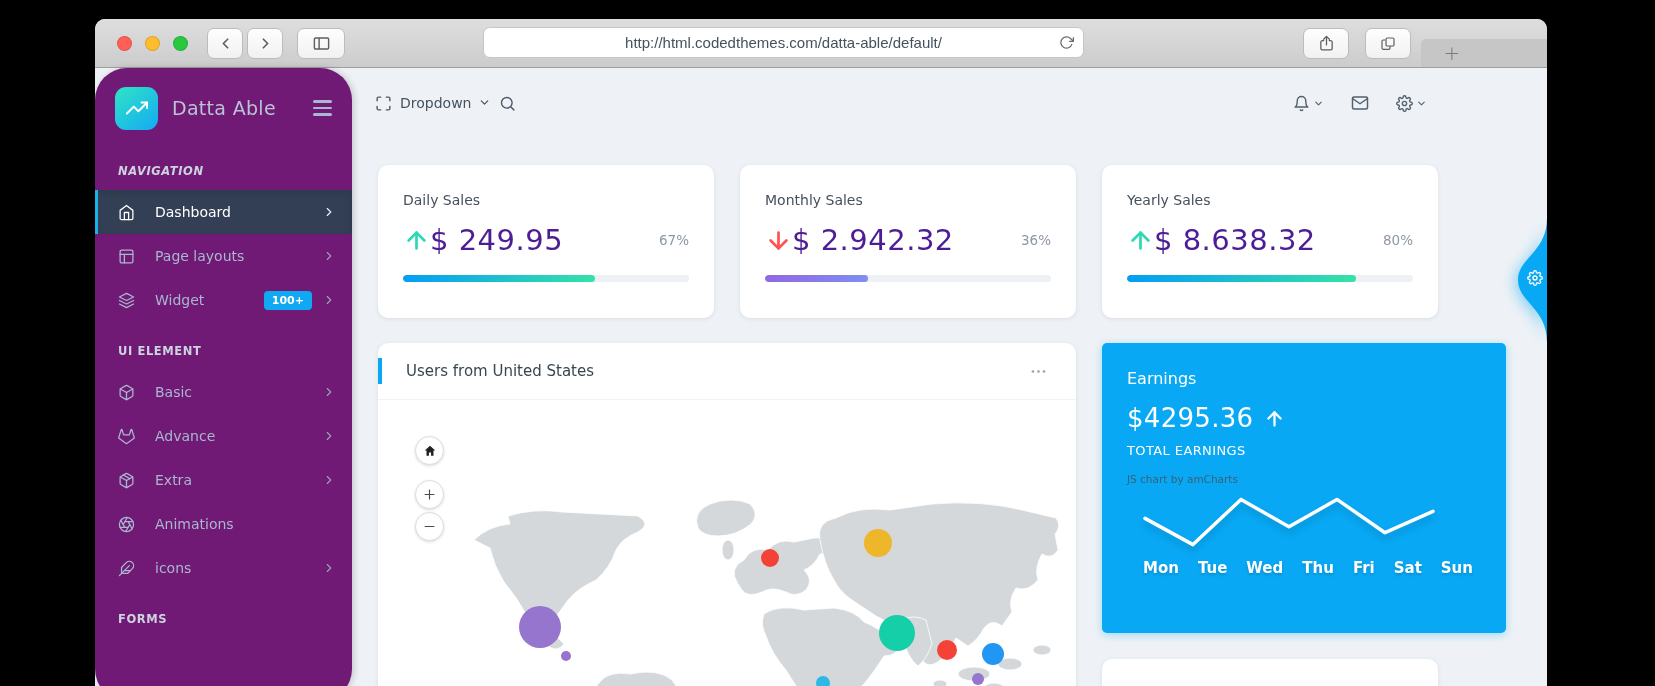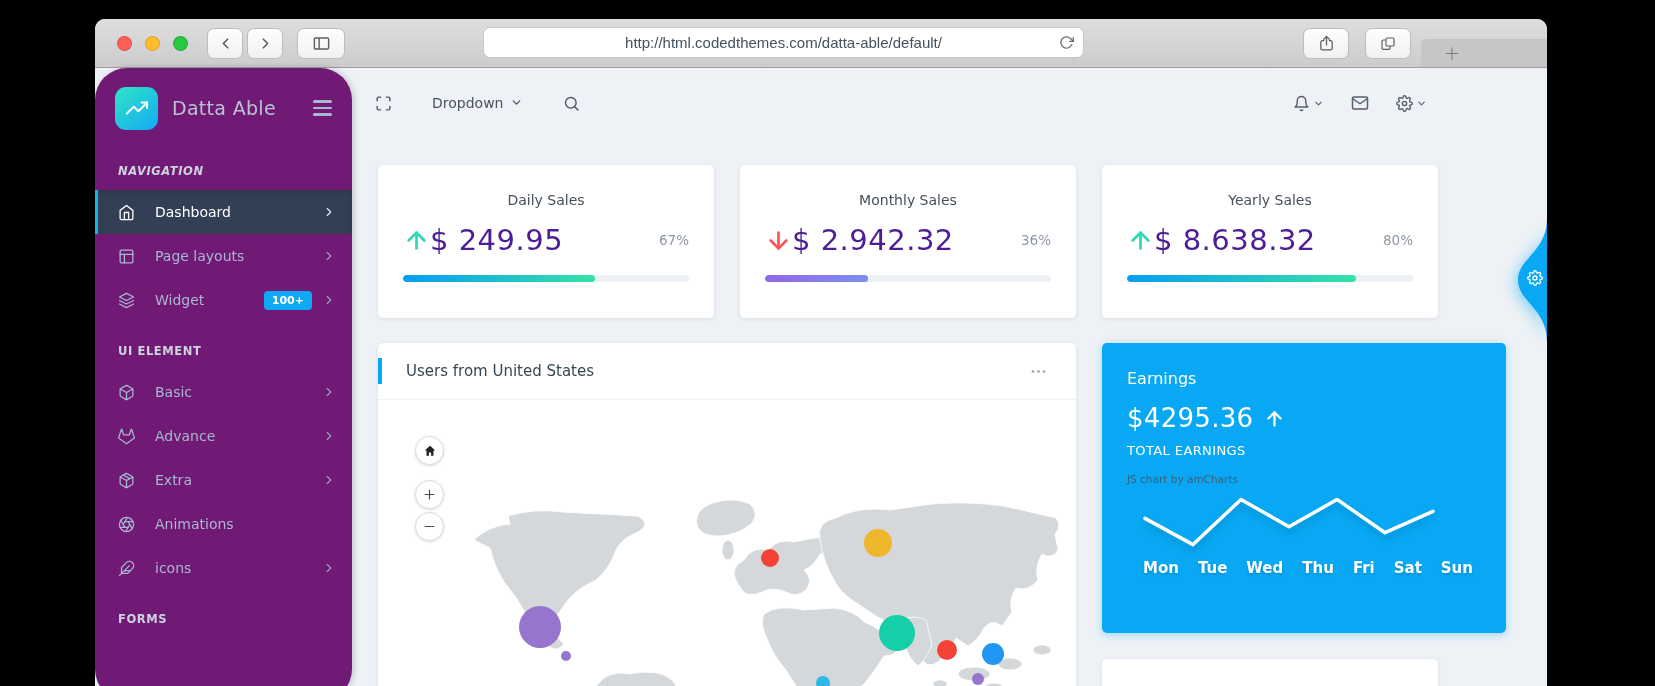--- a/index.html
+++ b/index.html
@@ -48,26 +48,26 @@
   .nav-label{flex:1;}
   .nav-chev{color:#93a2ba;display:flex;}
   .nav-badge{background:#11a8f2;color:#fff;font-size:11px;line-height:1;padding:4px 8px;border-radius:4px;
              margin-right:10px;font-weight:bold;}
   .nav-item.active{background:#333f54;color:#fff;box-shadow:inset 0 2px 6px rgba(0,0,0,.12);}
   .nav-item.active .nav-chev{color:#e8edf4;}
   .nav-item.active::before{content:"";position:absolute;left:0;top:0;bottom:0;width:3px;background:#18b2ea;}
   
   .main{flex:1;position:relative;background:#eef2f6;overflow:hidden;}
   .topbar{height:70px;display:flex;align-items:center;padding:0 120px 0 23px;color:#4e5a67;}
-  .tb-left{display:flex;align-items:flex-start;gap:40px;}
+  .tb-left{display:flex;align-items:flex-start;gap:8px;}
   .tb-dropdown{display:flex;align-items:center;gap:7px;font-size:14px;color:#46525f;cursor:pointer;}
   .tb-right{margin-left:auto;display:flex;align-items:center;gap:27px;color:#53606e;}
   .tb-ico{display:flex;align-items:center;cursor:pointer;gap:3px;}
   .content{width:1060px;margin-left:26px;}
-  .card{background:#fff;border-radius:5px;box-shadow:0 1px 4px rgba(31,45,61,.10);text-align:center;}
+  .card{background:#fff;border-radius:10px;box-shadow:0 1px 4px rgba(31,45,61,.10);}
   .cards-row{display:flex;gap:26px;margin-top:27px;}
   .stat-card{width:336px;height:153px;padding:27px 25px;box-sizing:border-box;}
   .stat-title{font-size:14px;color:#45505c;}
   .stat-row{display:flex;align-items:center;margin-top:14px;height:36px;}
   .stat-value{font-size:29px;color:#4c1d95;letter-spacing:.5px;}
   .stat-pct{margin-left:auto;font-size:13.5px;color:#8d98a4;}
   .progress{height:7px;background:#edf0f4;border-radius:5px;margin-top:17px;overflow:hidden;}
   .progress-fill{height:100%;border-radius:5px;}
   .row2{display:flex;gap:26px;margin-top:25px;align-items:flex-start;}
   .users-card{width:698px;height:430px;position:relative;overflow:hidden;}

